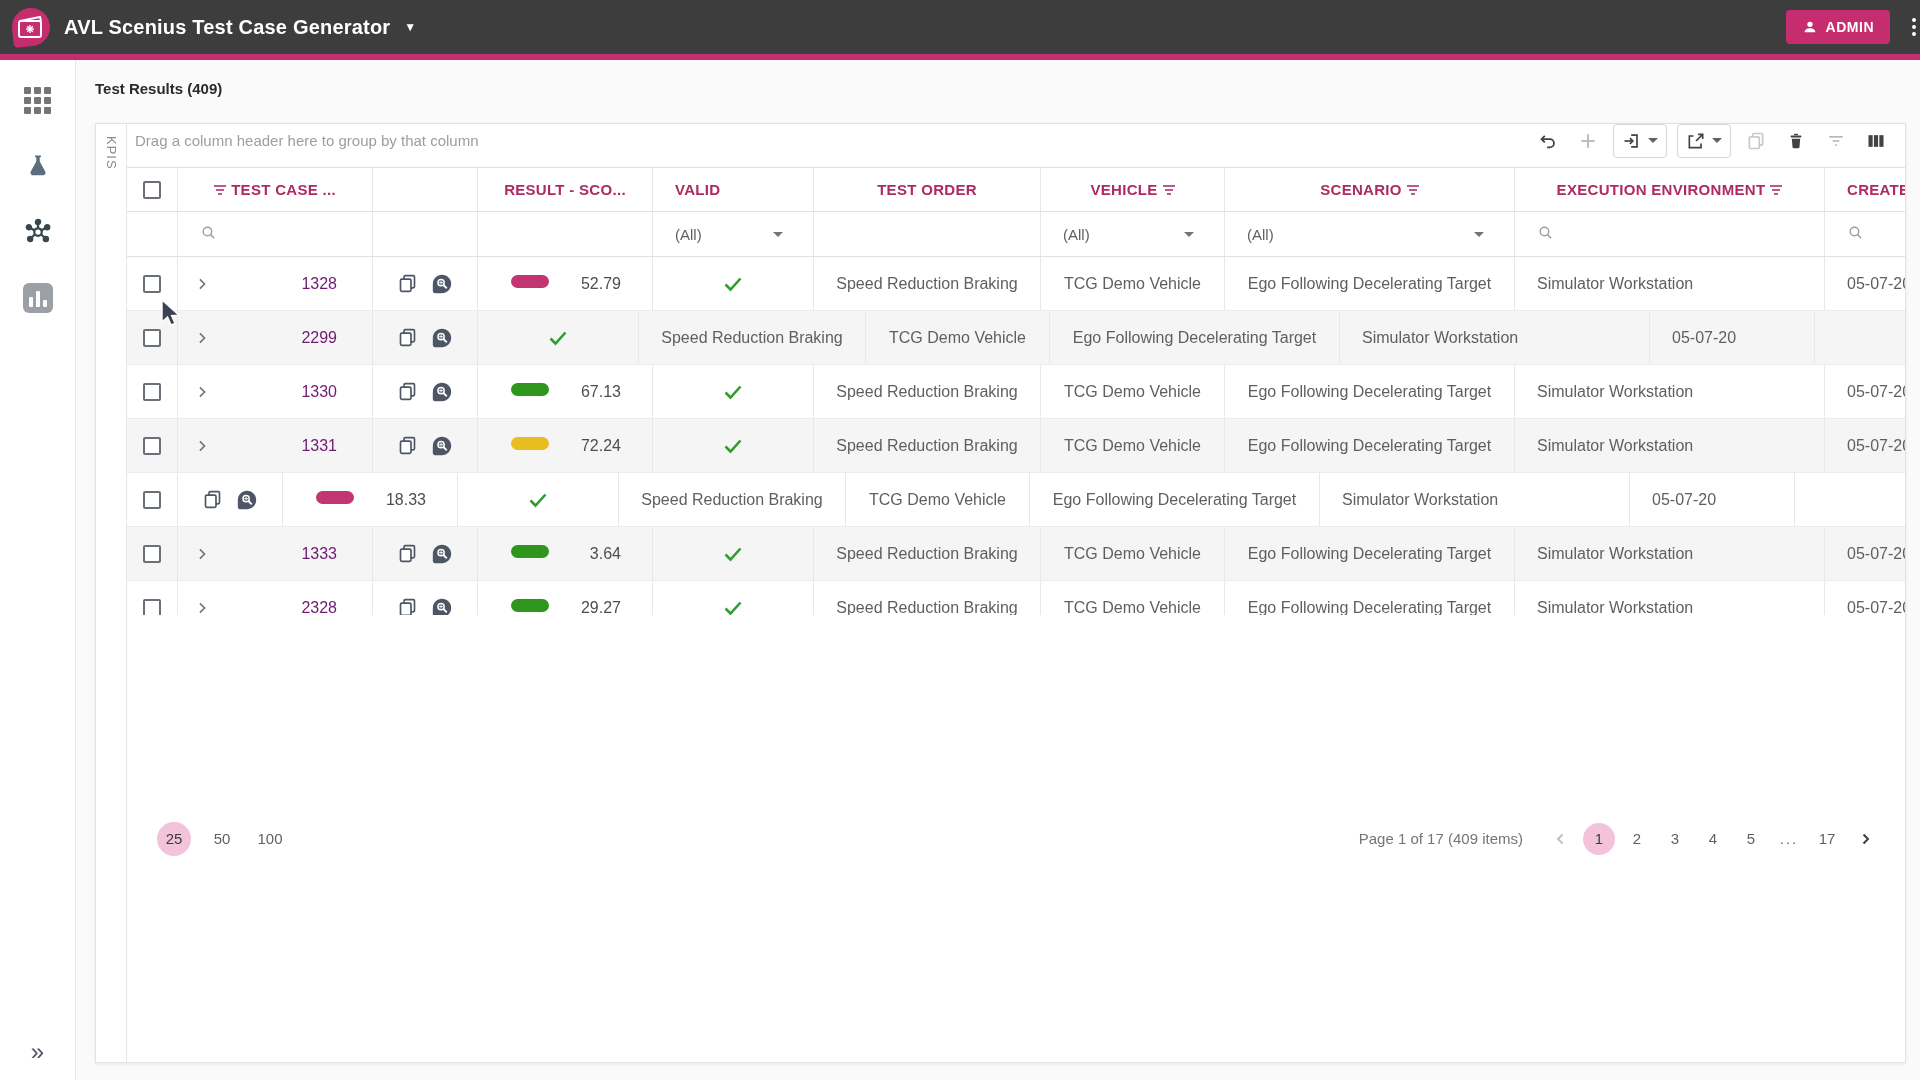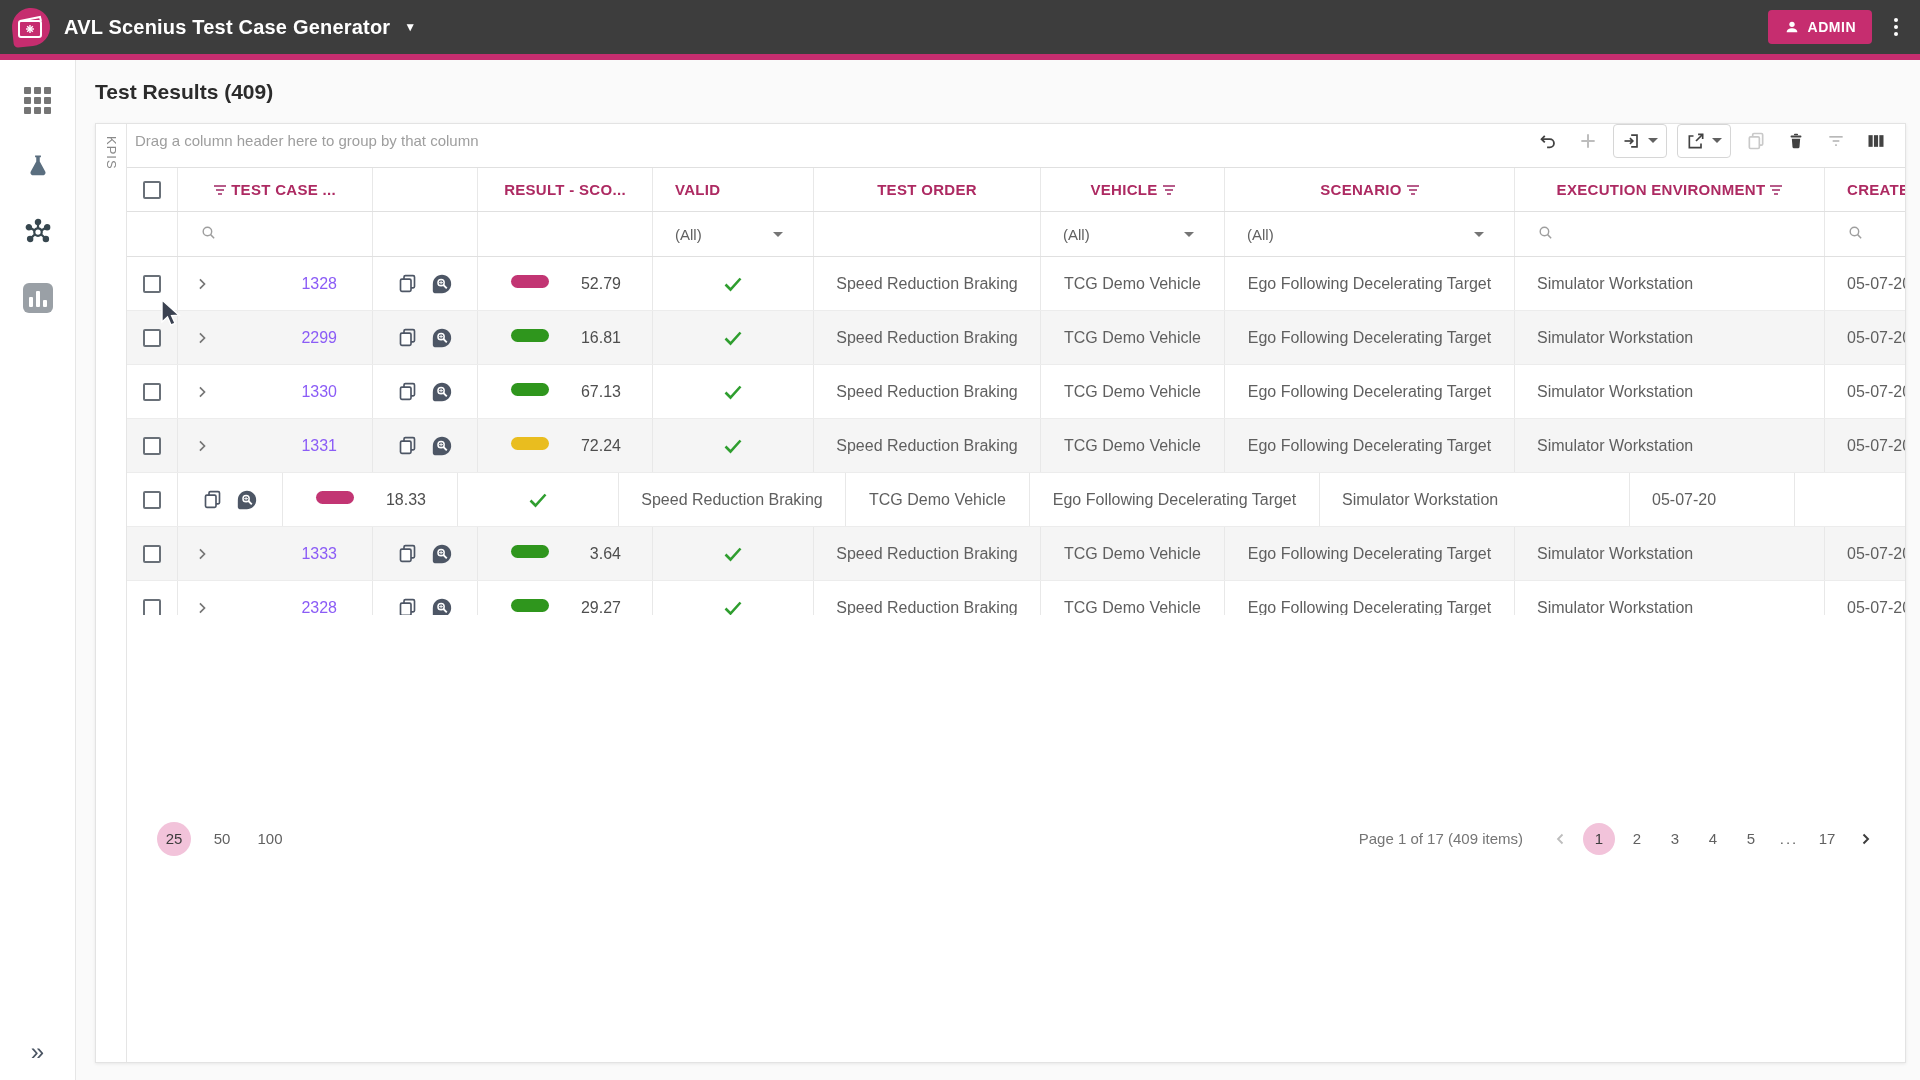--- a/index.html
+++ b/index.html
@@ -10,21 +10,21 @@
   .topbar { position:absolute; left:0; top:0; width:1920px; height:54px;
     background:#3d3d3d; display:flex; align-items:center; z-index:20; }
   .accent-stripe { position:absolute; left:0; top:54px; width:1920px; height:6px;
     background:#c62d6f; z-index:20; }
   .logo { width:38px; height:38px; margin:0 14px 0 12px; position:relative; }
   .logo .blob { position:absolute; inset:0; background:#c62d6f;
     border-radius:55% 55% 55% 12%; transform:rotate(-6deg); }
   .logo svg { position:absolute; left:6px; top:7px; }
   .app-title { color:#fff; font-size:20px; font-weight:bold; letter-spacing:.2px; }
   .title-caret { color:#fff; font-size:12px; margin-left:14px; cursor:pointer; }
-  .topbar-right { margin-left:auto; display:flex; align-items:center; gap:18px; padding-right:18px; }
+  .topbar-right { margin-left:auto; display:flex; align-items:center; gap:18px; }
   .admin-btn { background:#c62d6f; color:#fff; border:none; border-radius:4px;
     height:34px; padding:0 16px; font-size:14px; font-weight:bold; letter-spacing:.5px;
     display:flex; align-items:center; gap:8px; cursor:pointer; }
   .kebab { display:flex; flex-direction:column; gap:3px; cursor:pointer; padding:4px; }
   .kebab span { width:4px; height:4px; border-radius:50%; background:#fff; }
 
   
   .sidebar { position:absolute; left:0; top:60px; width:76px; height:1020px;
     background:#fff; border-right:1px solid #e6e6e6; display:flex; flex-direction:column;
     align-items:center; padding-top:18px; }
@@ -32,21 +32,21 @@
     margin-bottom:22px; cursor:pointer; border-radius:6px; }
   .side-icon.active-bg { background:transparent; }
   .grid-icon { display:grid; grid-template-columns:repeat(3,7px); grid-gap:3px; }
   .grid-icon span { width:7px; height:7px; background:#757575; border-radius:1px; }
   .chart-badge { width:30px; height:30px; background:#9aa0a6; border-radius:6px;
     display:flex; align-items:flex-end; justify-content:center; gap:3px; padding:6px 5px; }
   .chart-badge i { display:block; background:#fff; width:4px; border-radius:1px; }
   .collapse-btn { margin-top:auto; margin-bottom:14px; font-size:24px; color:#4b5563; cursor:pointer; }
 
   
-  .page-title { position:absolute; left:95px; top:80px; font-size:21px; font-weight:bold; color:#2b2b2b; }
+  .page-title { position:absolute; left:95px; top:80px; font-size:15px; font-weight:bold; color:#2b2b2b; }
 
   .card { position:absolute; left:95px; top:123px; width:1811px; height:940px;
     background:#fff; border:1px solid #e3e3e3; box-shadow:0 1px 3px rgba(0,0,0,.08); display:flex; }
   .kpis-strip { width:31px; border-right:1px solid #e5e5e5; display:flex; justify-content:center; }
   .kpis-label { writing-mode:vertical-rl; font-size:13px; color:#8a8a8a; letter-spacing:1px;
     margin-top:12px; cursor:pointer; }
   .card-content { flex:1; display:flex; flex-direction:column; overflow:hidden; }
 
   
   .grid-toolbar { height:44px; min-height:44px; border-bottom:1px solid #e0e0e0;
@@ -75,21 +75,21 @@
   .funnel i { display:block; height:2px; background:#b75c8a; }
   .funnel i:nth-child(1){ width:12px; } .funnel i:nth-child(2){ width:8px; margin-left:2px; }
   .funnel i:nth-child(3){ width:4px; margin-left:4px; }
   .flt-cell { color:#616161; font-size:15px; position:relative; }
   .flt-search { padding-left:22px; }
   .flt-select { padding-left:22px; }
   .flt-select .caret-dn { position:absolute; right:30px; border-top-color:#757575; }
 
   .c-tc-inner { width:100%; display:flex; align-items:center; padding:0 35px 0 14px; }
   .chev { cursor:pointer; display:flex; }
-  .tcid { margin-left:auto; color:#8b5cf6; }
+  .tcid { margin-left:auto; color:#701a75; }
   .icons-wrap { width:100%; display:flex; justify-content:center; gap:13px; }
   .icons-wrap span { cursor:pointer; display:flex; }
   .result-inner { width:100%; display:flex; align-items:flex-start; padding:0 31px 0 33px; }
   .pill { width:38px; height:13px; border-radius:7px; }
   .score { margin-left:auto; color:#4e4e4e; }
 
   
   .pager { border-top:0; flex:1; display:flex; align-items:center; padding:0 24px 0 30px; }
   .size-group { display:flex; align-items:center; gap:14px; }
   .size-opt { min-width:34px; height:34px; display:flex; align-items:center; justify-content:center;
@@ -423,26 +423,20 @@
         <svg width="22" height="22" viewBox="0 0 24 24">
           <path d="M12 2c5.5 0 10 4.5 10 10s-4.5 10-10 10H4a2 2 0 0 1-2-2v-8C2 6.5 6.5 2 12 2z" fill="#4d5665"></path>
           <circle cx="11" cy="10.5" r="3.4" fill="none" stroke="#fff" stroke-width="1.6"></circle>
           <line x1="13.6" y1="13.1" x2="17.2" y2="16.7" stroke="#fff" stroke-width="2"></line>
           <g stroke="#fff" stroke-width="1">
                       <line x1="11" y1="8.4" x2="11" y2="12.6"></line>
                       <line x1="8.9" y1="10.5" x2="13.1" y2="10.5"></line>
                     </g>
         </svg>
       </span>
-    </div>
-            </div>
-    <div class="cell cw-result">
-              <div class="result-inner">
-      <span class="pill" style="background: rgb(47, 150, 29);"></span>
-      <span class="score">16.81</span>
     </div>
             </div>
     <div class="cell al-c cw-valid">
       <svg width="24" height="24" viewBox="0 0 24 24" fill="none" stroke="#2f9e2f" stroke-width="2.6">
                 <polyline points="4.5,12.5 9.5,17.5 19.5,6.5"></polyline>
               </svg>
     </div>
     <div class="cell al-c cw-order">Speed Reduction Braking</div>
     <div class="cell al-c cw-vehicle">TCG Demo Vehicle</div>
     <div class="cell al-c cw-scenario">Ego Following Decelerating Target</div>

